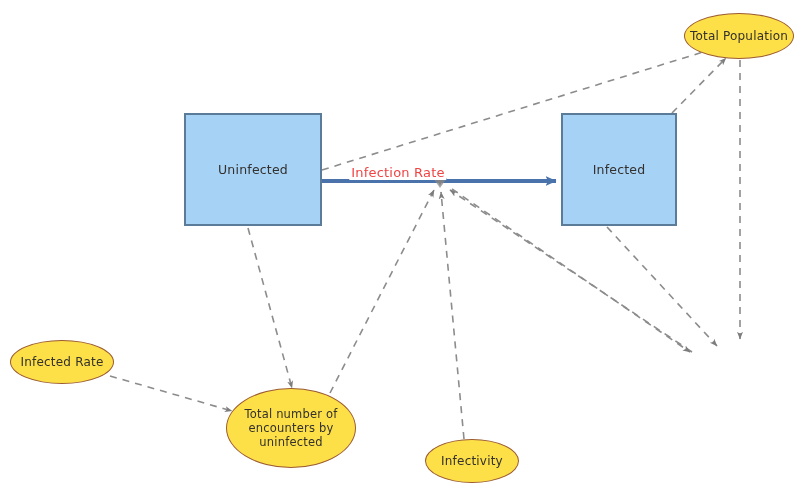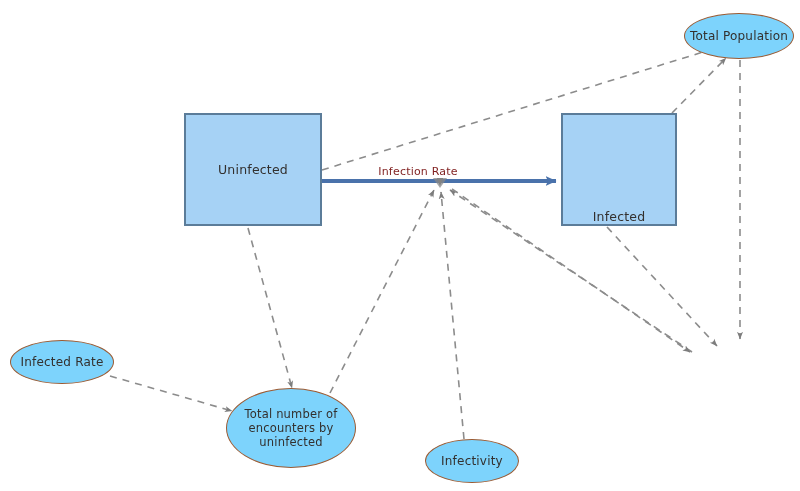--- a/index.html
+++ b/index.html
@@ -35,38 +35,37 @@
     color: #33302e;
     line-height: 1.22;
   }
   .stock {
     background: #a6d2f5;
     border: 2px solid #5b7c99;
     font-size: 12.5px;
     letter-spacing: 0.2px;
   }
   .variable {
-    background: #7dd3fc;
+    background: #fde047;
     border: 1.6px solid #9c5b33;
     border-radius: 50%;
     font-size: 12px;
     letter-spacing: 0.2px;
   }
   .variable.multiline {
     font-size: 11.5px;
   }
   .flow-label {
     position: absolute;
-    font-size: 11px;
-    color: #7f1d1d;
+    font-size: 13px;
+    color: #ef4444;
     background: #ffffff;
     padding: 0 2px;
     white-space: nowrap;
     letter-spacing: 0.2px;
-    margin-left: 20px;
   }
   .nodelabel {
     display: block;
     white-space: pre-line;
   }
 </style>
 </head>
 <body>
 
 <div id="canvas">
@@ -106,21 +105,21 @@
     <g>
       <path d="M436,176 L444,176 L440,186 Z" fill="#6f6f6f"></path>
       <path d="M433,178 L447,178 L440,188 Z" fill="#8a8a8a" opacity="0.75"></path>
     </g>
   </svg>
 
   <div class="node stock" style="left:184px; top:113px; width:138px; height:113px;">
     <span class="nodelabel">Uninfected</span>
   </div>
 
-  <div class="node stock" style="left:561px; top:113px; width:116px; height:113px;align-items:flex-end;">
+  <div class="node stock" style="left:561px; top:113px; width:116px; height:113px;">
     <span class="nodelabel">Infected</span>
   </div>
 
   <div class="flow-label" style="left:398px; top:165px; transform:translate(-50%,0);">
     <span>Infection Rate</span>
   </div>
 
   <div class="node variable" style="left:684px; top:13px; width:110px; height:46px;">
     <span class="nodelabel">Total Population</span>
   </div>

